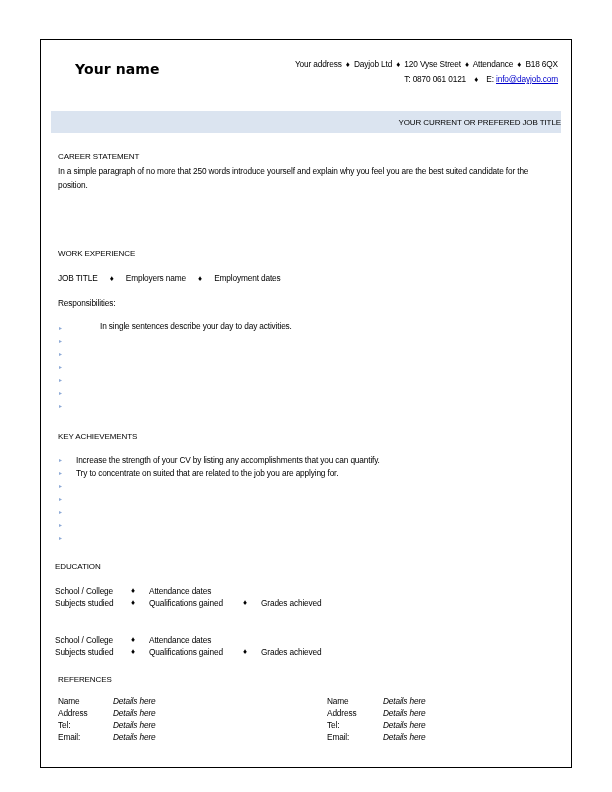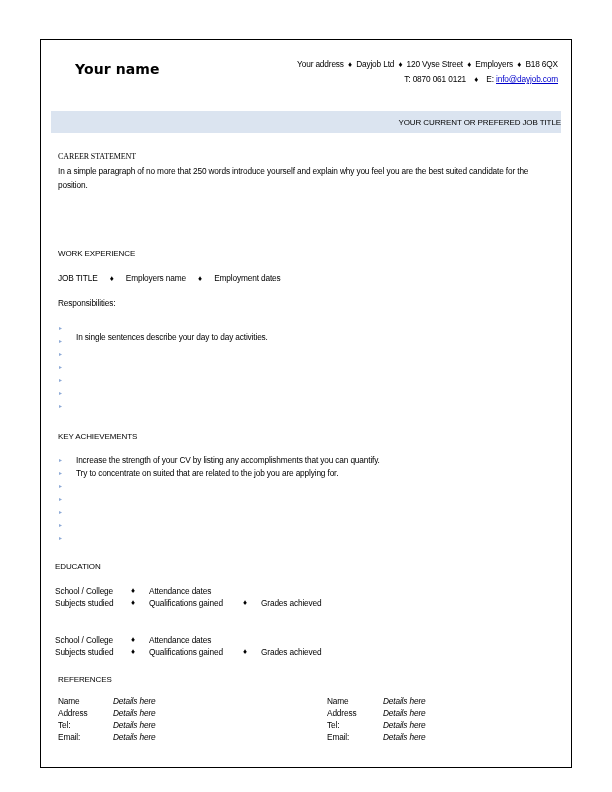--- a/index.html
+++ b/index.html
@@ -122,53 +122,53 @@
 
 <div class="abs name">Your name</div>
 
 <div class="abs contact line1">
   <span>Your address</span>
   <span class="sep">♦</span>
   <span>Dayjob Ltd</span>
   <span class="sep">♦</span>
   <span>120 Vyse Street</span>
   <span class="sep">♦</span>
-  <span>Employers</span>
+  <span>Attendance</span>
   <span class="sep">♦</span>
   <span>B18 6QX</span>
 </div>
 
 <div class="abs contact line2">
   <span>T: 0870 061 0121</span>
   <span class="sep" style="margin:0 6px;">♦</span>
   <span>E:</span>
   <a>info@dayjob.com</a>
 </div>
 
 <div class="job-bar">
   <span>YOUR CURRENT OR PREFERED JOB TITLE</span>
 </div>
 
-<div class="abs section-heading" style="left:58px; top:152px;font-family:Liberation Serif, serif;">CAREER STATEMENT</div>
+<div class="abs section-heading" style="left:58px; top:152px;">CAREER STATEMENT</div>
 <div class="career-para">In a simple paragraph of no more that 250 words introduce yourself and explain why you feel you are the best suited candidate for the position.</div>
 
 <div class="abs section-heading" style="left:58px; top:249px;text-align:right;">WORK EXPERIENCE</div>
 
 <div class="abs body-text" style="left:58px; top:273px;">
   <span>JOB TITLE</span>
   <span class="diamond" style="margin:0 10px;">♦</span>
   <span>Employers name</span>
   <span class="diamond" style="margin:0 10px;">♦</span>
   <span>Employment dates</span>
 </div>
 
 <div class="abs body-text" style="left:58px; top:298px;">Responsibilities:</div>
 
 <span class="bullet" style="top:324px;">▸</span>
-<span class="bullet-text" style="top:332px;">In single sentences describe your day to day activities.</span>
+<span class="bullet-text" style="top:321px;margin-left:24px;">In single sentences describe your day to day activities.</span>
 <span class="bullet" style="top:337px;">▸</span>
 <span class="bullet-text" style="top:336px;"></span>
 <span class="bullet" style="top:350px;">▸</span>
 <span class="bullet-text" style="top:349px;"></span>
 <span class="bullet" style="top:363px;">▸</span>
 <span class="bullet-text" style="top:362px;"></span>
 <span class="bullet" style="top:376px;">▸</span>
 <span class="bullet-text" style="top:375px;"></span>
 <span class="bullet" style="top:389px;">▸</span>
 <span class="bullet-text" style="top:388px;"></span>

